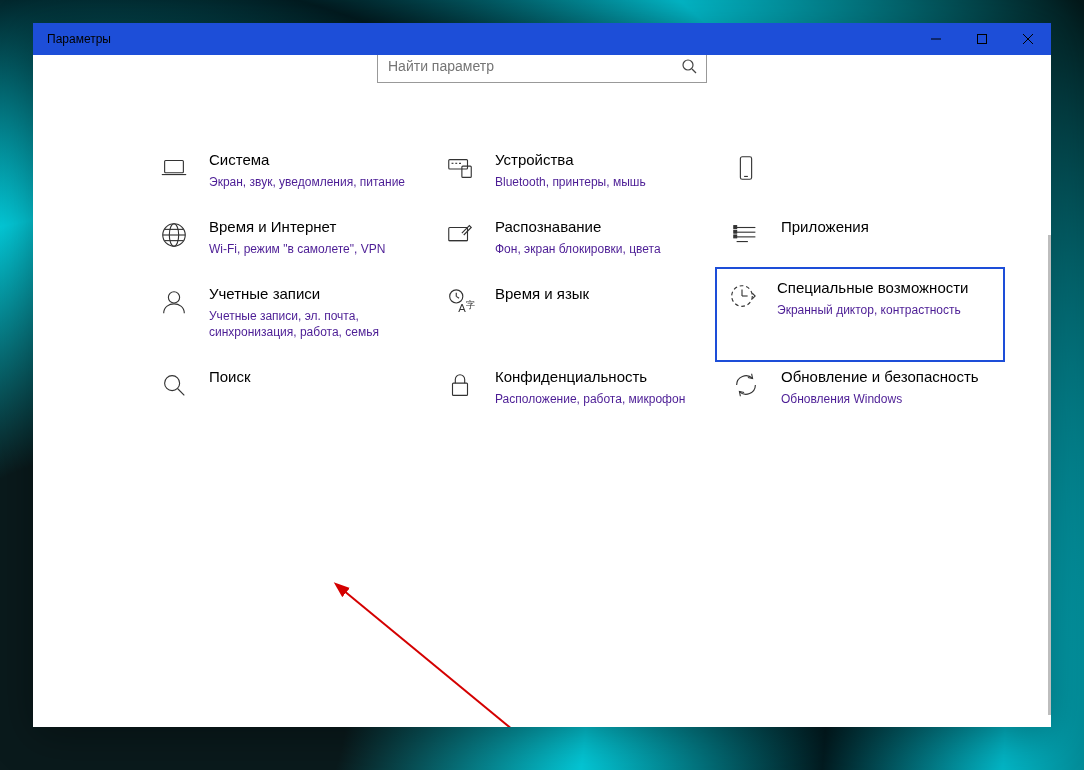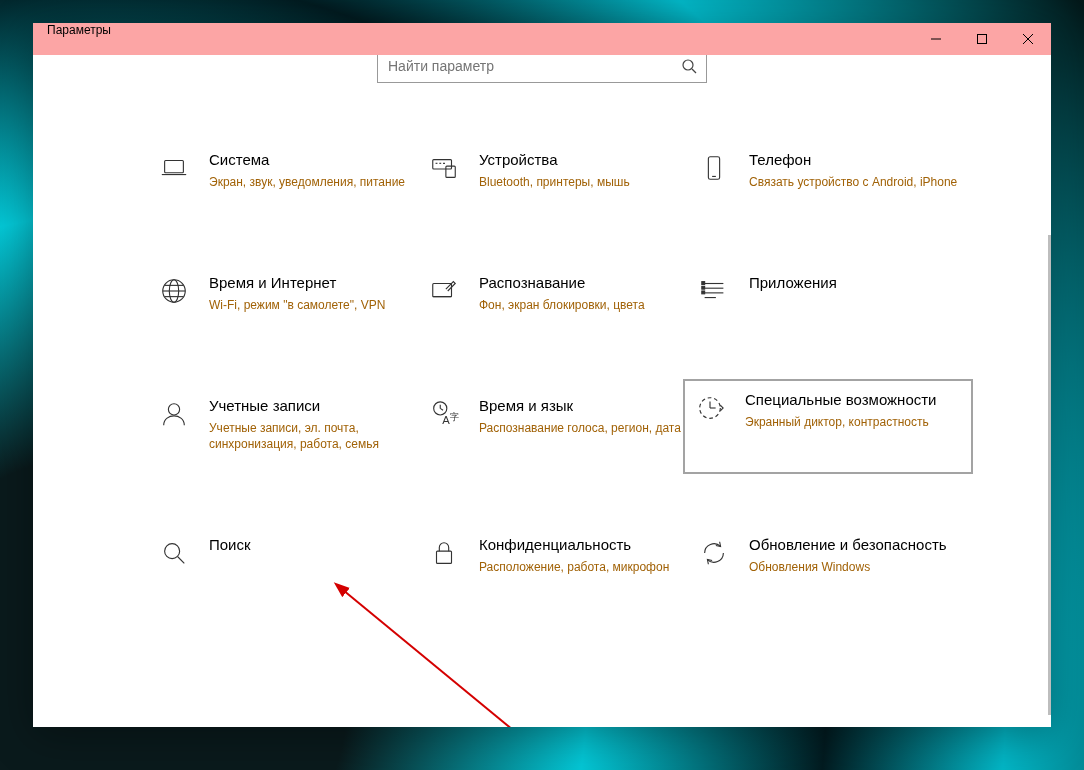--- a/index.html
+++ b/index.html
@@ -11,23 +11,23 @@
   .window {
     position: absolute;
     top: 23px; left: 33px;
     width: 1018px; height: 704px;
     background: #ffffff;
     box-shadow: 0 8px 40px rgba(0,0,0,0.35);
     display:flex; flex-direction:column;
   }
   .titlebar {
     height: 32px;
-    display:flex; align-items:flex-start;
+    display:flex; align-items:center;
     padding-left: 14px;
-    background:#fca5a5;
+    background:#1d4ed8;
     color:#000;
     font-size:12px;
     position:relative;
   }
   .winbtns {
     position:absolute; right:0; top:0;
     display:flex;
   }
   .winbtn {
     width:46px; height:32px;
@@ -66,20 +66,21 @@
 
   .grid {
     position:absolute;
     top: 90px;
     left: 120px;
     right: 60px;
     display:grid;
     grid-template-columns: repeat(3, 270px);
     column-gap: 0px;
     row-gap: 72px;
+    gap: 16px;
   }
   .tile {
     display:flex;
     align-items:flex-start;
     gap: 18px;
     cursor:default;
     padding: 6px 4px;
   }
   .tile .iconbox {
     width: 34px;
@@ -94,25 +95,25 @@
     min-width:0;
   }
   .tile .title {
     font-size: 15px;
     color:#000;
     line-height:1.25;
     margin-bottom:4px;
   }
   .tile .desc {
     font-size: 12px;
-    color:#a16207;
+    color:#4c1d95;
     line-height:1.35;
   }
   .highlight {
-    border: 2px solid #a3a3a3;
+    border: 2px solid #1d4ed8;
     padding: 10px 8px 30px 8px;
     margin: -12px -10px -16px -10px;
   }
 
   .arrow {
     position:absolute;
     pointer-events:none;
     left: 300px;
     top: 525px;
   }
@@ -201,24 +202,20 @@
         </div>
       </div>
 
       <div class="tile">
         <span class="iconbox">
           <svg viewBox="0 0 32 32">
               <rect x="10" y="4" width="12" height="24" rx="2"></rect>
               <line x1="14" y1="25" x2="18" y2="25"></line>
             </svg>
         </span>
-        <div class="textbox">
-          <div class="title">Телефон</div>
-          <div class="desc">Связать устройство с Android, iPhone</div>
-        </div>
       </div>
 
       <div class="tile">
         <span class="iconbox">
           <svg viewBox="0 0 32 32">
               <circle cx="16" cy="16" r="12"></circle>
               <ellipse cx="16" cy="16" rx="5" ry="12"></ellipse>
               <line x1="4" y1="16" x2="28" y2="16"></line>
               <line x1="6" y1="10" x2="26" y2="10"></line>
               <line x1="6" y1="22" x2="26" y2="22"></line>
@@ -279,21 +276,20 @@
           <svg viewBox="0 0 32 32">
               <circle cx="12" cy="10" r="7"></circle>
               <line x1="12" y1="6" x2="12" y2="10"></line>
               <line x1="12" y1="10" x2="15" y2="12"></line>
               <text x="14" y="27" font-size="12" fill="#333" stroke="none">A</text>
               <text x="22" y="22" font-size="10" fill="#333" stroke="none">字</text>
             </svg>
         </span>
         <div class="textbox">
           <div class="title">Время и язык</div>
-          <div class="desc">Распознавание голоса, регион, дата</div>
         </div>
       </div>
 
 
       <div class="tile highlight">
         <span class="iconbox">
           <svg viewBox="0 0 32 32">
               <circle cx="16" cy="16" r="11" stroke-dasharray="4 3"></circle>
               <line x1="16" y1="16" x2="16" y2="9"></line>
               <line x1="16" y1="16" x2="22" y2="16"></line>

